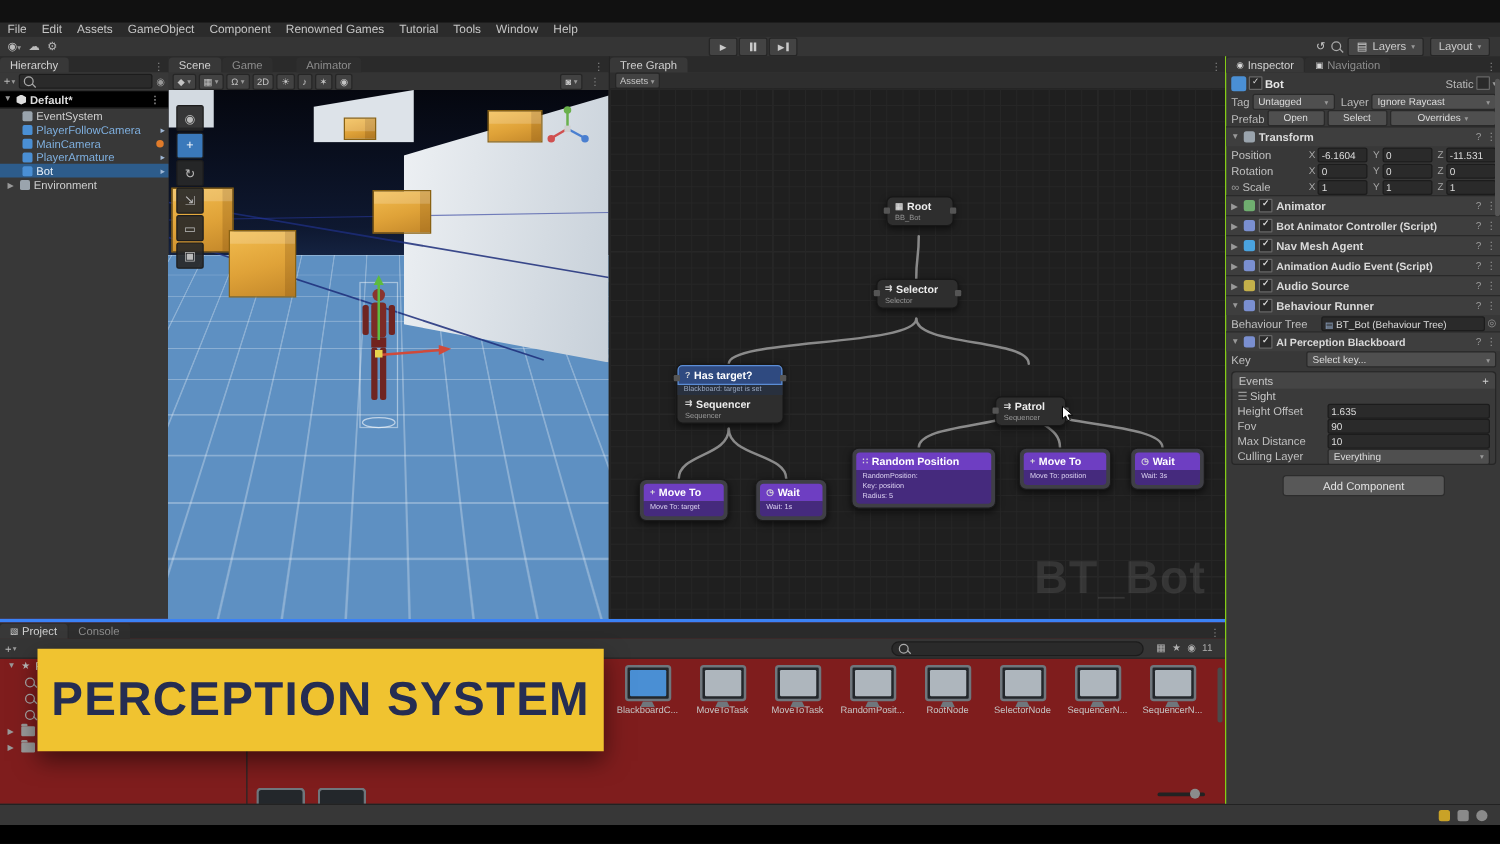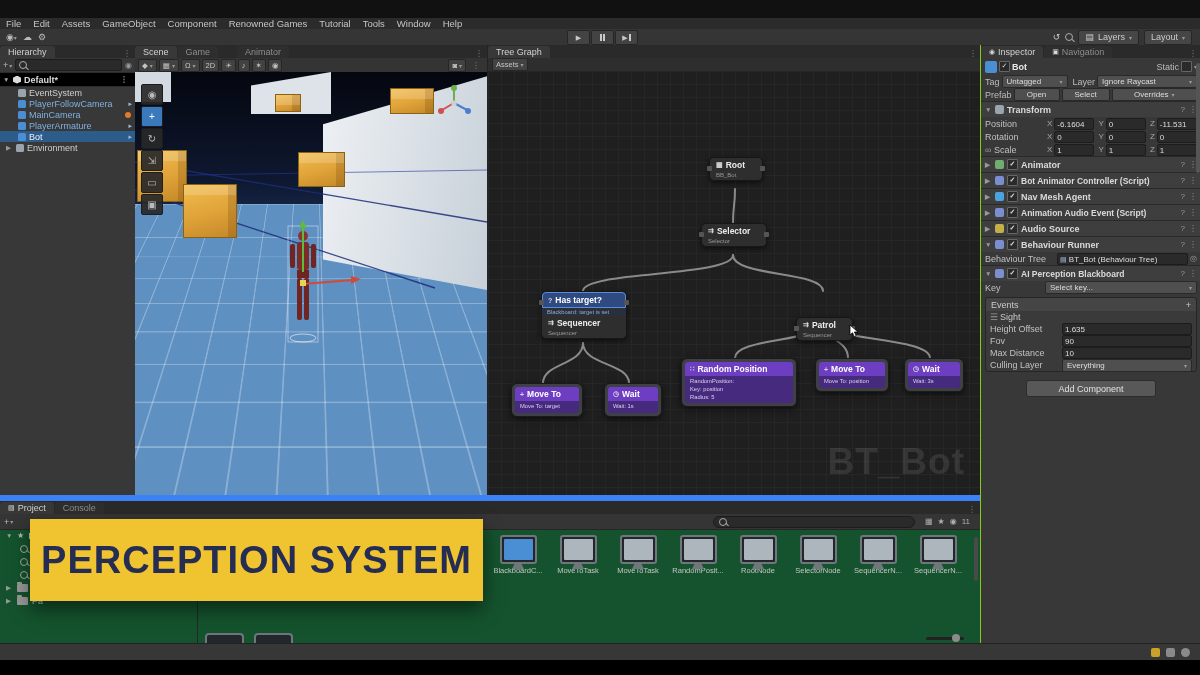--- a/index.html
+++ b/index.html
@@ -114,21 +114,21 @@
   .comp-icon{width:9px;height:9px;border-radius:2px;flex-shrink:0;}
   .checkbox{width:9px;height:9px;background:#2a2a2a;border:1px solid #666;border-radius:1px;
             font-size:7px;line-height:8px;text-align:center;color:#ddd;flex-shrink:0;}
   .comp-right{margin-left:auto;display:flex;gap:4px;color:#999;font-weight:normal;font-size:8px;}
   .events{margin:3px 4px;background:#3a3a3a;border:1px solid #262626;border-radius:3px;}
   .events-head{height:13px;background:#454545;display:flex;align-items:center;padding:0 5px;border-radius:3px 3px 0 0;}
   .addcomp{margin:8px auto 0;width:128px;height:15px;background:#585858;border:1px solid #2c2c2c;border-radius:3px;
            display:flex;align-items:center;justify-content:center;font-size:9px;color:#e2e2e2;}
   .vscroll{position:absolute;right:1px;top:18px;width:4px;height:110px;background:#555;border-radius:2px;}
   
-  #project{position:absolute;left:0;top:495px;width:980px;height:148px;background:#14532d;border-top:6px solid #3b82f6;}
+  #project{position:absolute;left:0;top:495px;width:980px;height:148px;background:#7f1d1d;border-top:3px solid #3b82f6;}
   .p-toolbar{height:15px;background:#353535;border-bottom:1px solid #262626;display:flex;align-items:center;padding:0 4px;gap:4px;}
   .p-search{margin-left:auto;width:190px;height:10px;background:#2a2a2a;border:1px solid #1c1c1c;border-radius:6px;
             display:flex;align-items:center;gap:3px;padding:0 5px;}
   .p-icons{display:flex;align-items:center;gap:5px;margin:0 6px;color:#b0b0b0;font-size:8px;}
   .p-body{position:absolute;left:0;top:28px;width:980px;height:120px;overflow:hidden;}
   .p-tree{position:absolute;left:0;top:0;width:197px;height:120px;border-right:1px solid #262626;}
   .prow{height:13px;display:flex;align-items:center;gap:4px;padding-left:6px;font-size:9px;color:#cfcfcf;}
   .prow .indent{width:10px;}
   .star{color:#b9b9b9;font-size:8px;}
   .folder{width:11px;height:8px;background:#9a9a9a;border-radius:1px;position:relative;flex-shrink:0;}

